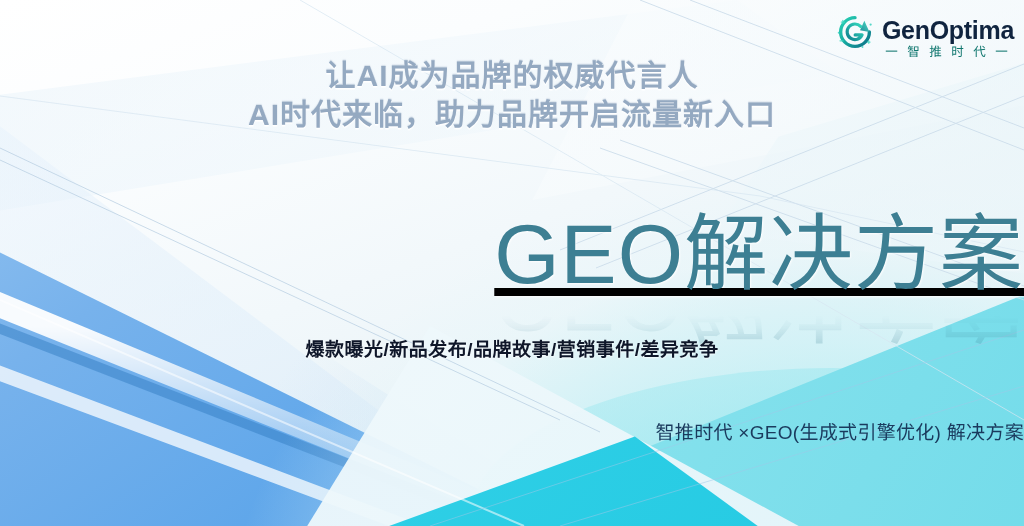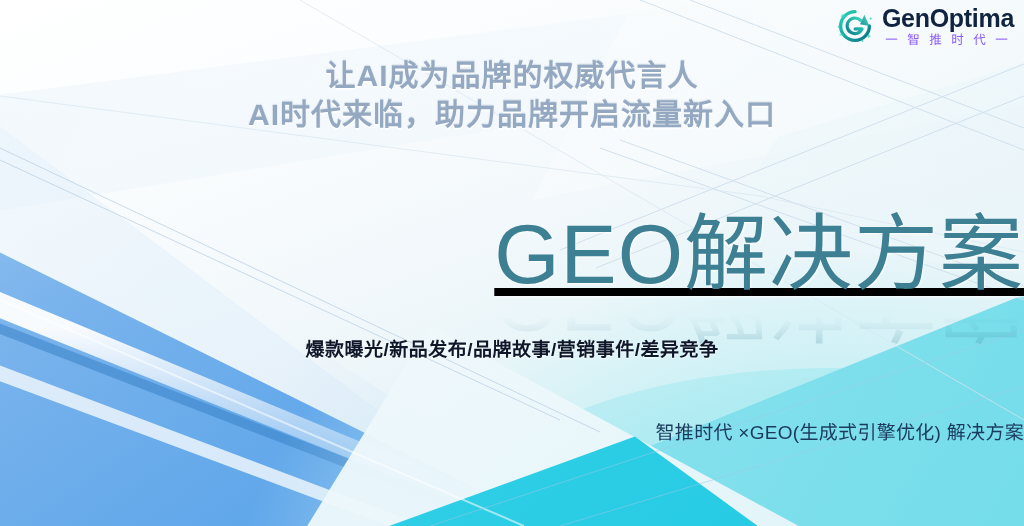--- a/index.html
+++ b/index.html
@@ -178,25 +178,26 @@
     flex-direction: column;
     align-items: stretch;
     line-height: 1;
   }
   .logo-name {
     font-size: 25px;
     font-weight: 700;
     color: #10243f;
     letter-spacing: -0.3px;
     font-family: "Liberation Sans", "DejaVu Sans", sans-serif;
+    margin-top: 12px;
   }
   .logo-sub {
     margin-top: 3px;
     font-size: 12.5px;
-    color: #8b5cf6;
+    color: #0f766e;
     letter-spacing: 3px;
     text-align: center;
     font-family: "Liberation Sans", "DejaVu Sans", sans-serif;
     white-space: nowrap;
   }
 
   
   .headline {
     position: absolute;
     top: 56px;

